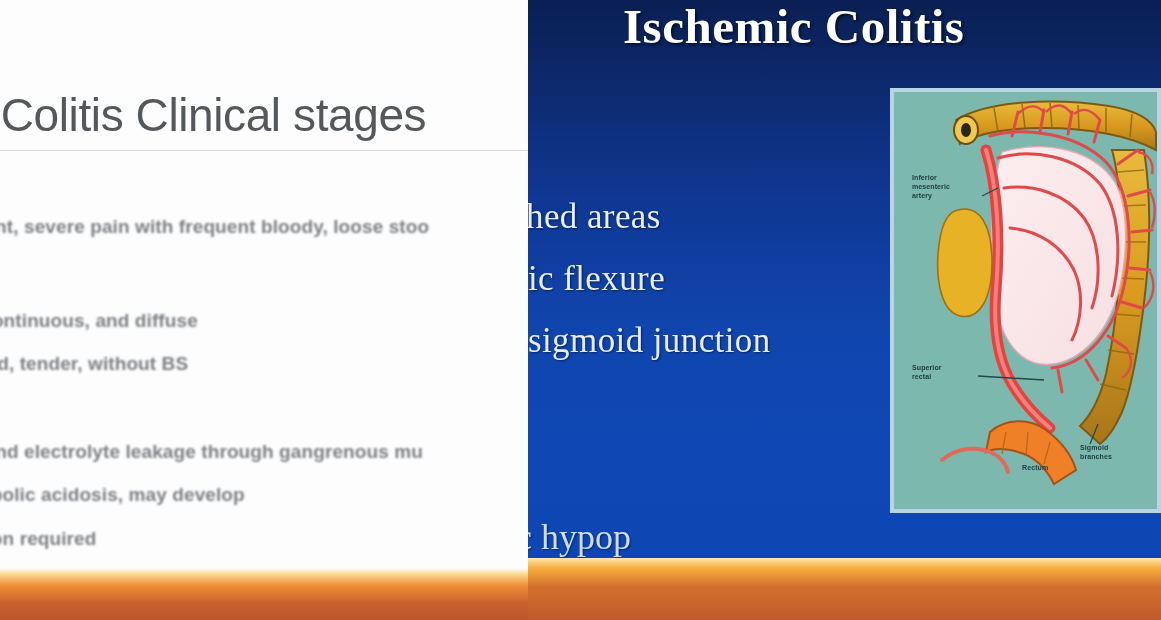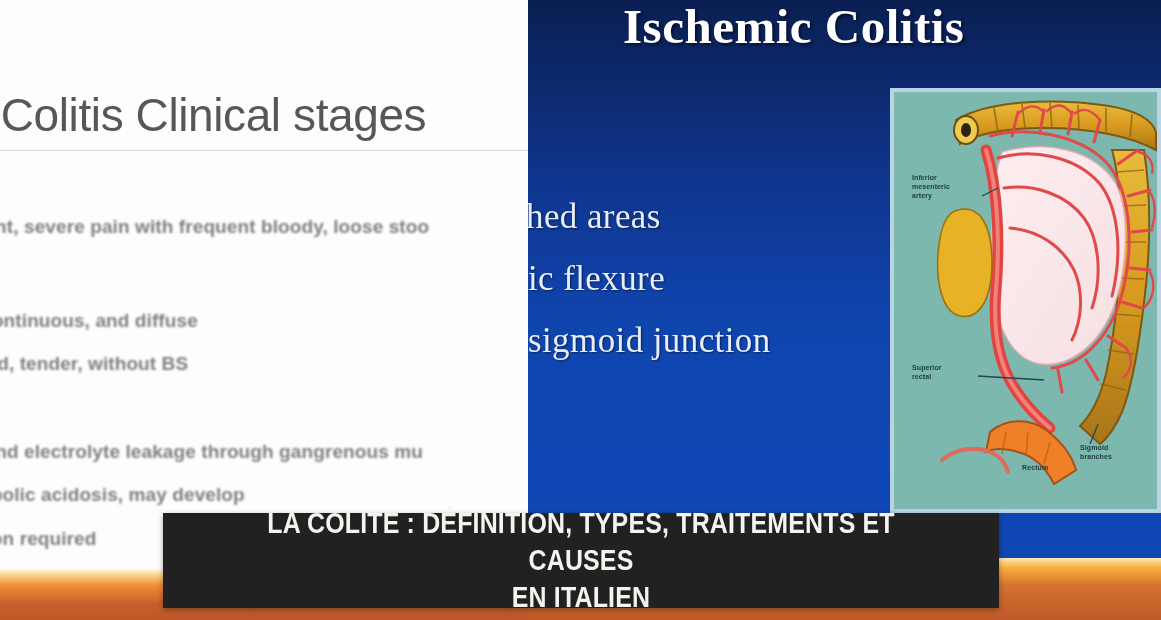--- a/index.html
+++ b/index.html
@@ -318,18 +318,14 @@
       <div class="fig-label fl-rect">Rectum</div>
       <div class="fig-label fl-sig">Sigmoid
 branches</div>
     </div>
 
     <div class="rs-bottomline">nic hypop</div>
 
     <div class="rs-orange"></div>
   </div>
 
-  <div class="caption">
-    <div class="cap-text">La colite : définition, types, traitements et causes
-en italien</div>
-  </div>
 
 </div>
 
 </body></html>

